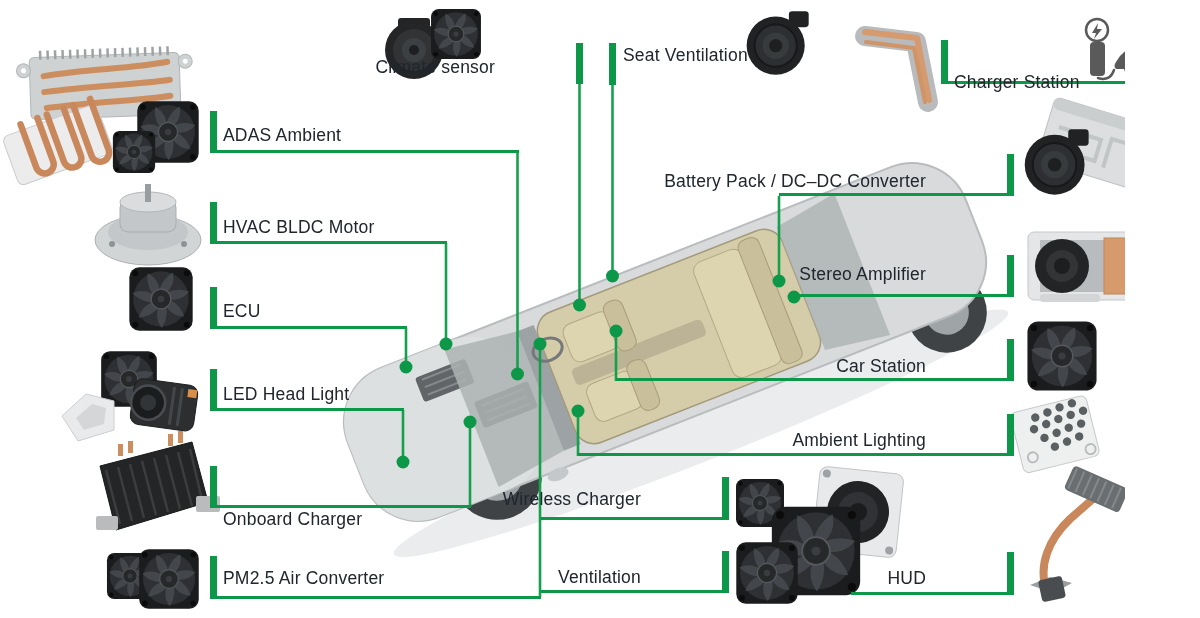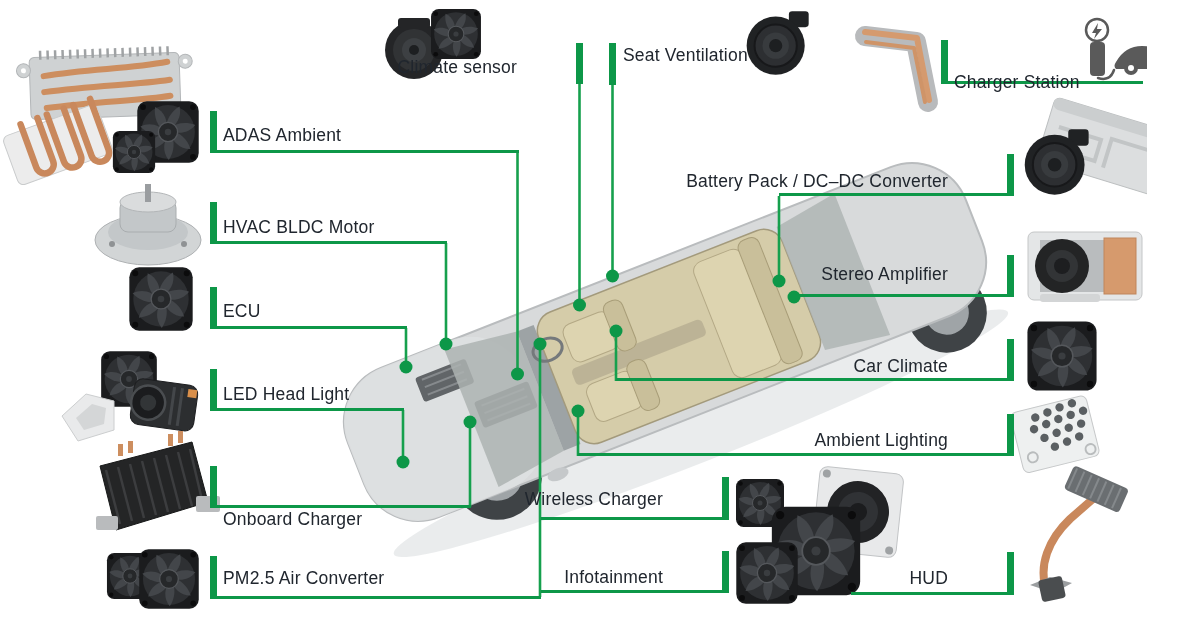--- a/index.html
+++ b/index.html
@@ -1,19 +1,18 @@
 <!DOCTYPE html>
 <html><head>
 <meta charset="utf-8">
 <style>
   html,body{margin:0;padding:0;background:#ffffff;}
   .stage{
     position:relative;width:1125px;height:618px;overflow:hidden;background:#ffffff;
     font-family:"Liberation Sans","DejaVu Sans",sans-serif;
-    padding-left:22px;
   }
   .art{position:absolute;left:0;top:0;width:1200px;height:618px;}
   .cbar{position:absolute;width:7px;background:#0d9748;}
   .cul{position:absolute;height:3px;background:#0d9748;}
   .ctext{
     position:absolute;font-size:17.5px;line-height:22px;color:#20262e;
     white-space:nowrap;letter-spacing:.2px;font-weight:500;
   }
 </style>
 </head>
@@ -351,39 +350,39 @@
 
   <div>
     <span class="cbar" style="left:722px;top:477px;height:43px"></span>
     <span class="cul" style="left:541px;top:517px;width:188px"></span>
     <span class="ctext" style="right:484px;top:488px">Wireless Charger</span>
   </div>
 
   <div>
     <span class="cbar" style="left:722px;top:551px;height:42px"></span>
     <span class="cul" style="left:541px;top:590px;width:188px"></span>
-    <span class="ctext" style="right:484px;top:566px">Infotainment</span>
+    <span class="ctext" style="right:484px;top:566px">Ventilation</span>
   </div>
 
   <div>
     <span class="cbar" style="left:1007px;top:154px;height:42px"></span>
     <span class="cul" style="left:779px;top:193px;width:235px"></span>
     <span class="ctext" style="right:199px;top:170px">Battery Pack / DC–DC Converter</span>
   </div>
 
   <div>
     <span class="cbar" style="left:1007px;top:255px;height:42px"></span>
     <span class="cul" style="left:794px;top:294px;width:220px"></span>
     <span class="ctext" style="right:199px;top:263px">Stereo Amplifier</span>
   </div>
 
   <div>
     <span class="cbar" style="left:1007px;top:339px;height:42px"></span>
     <span class="cul" style="left:616px;top:378px;width:398px"></span>
-    <span class="ctext" style="right:199px;top:355px">Car Climate</span>
+    <span class="ctext" style="right:199px;top:355px">Car Station</span>
   </div>
 
   <div>
     <span class="cbar" style="left:1007px;top:414px;height:42px"></span>
     <span class="cul" style="left:578px;top:453px;width:436px"></span>
     <span class="ctext" style="right:199px;top:429px">Ambient Lighting</span>
   </div>
 
   <div>
     <span class="cbar" style="left:1007px;top:552px;height:43px"></span>

